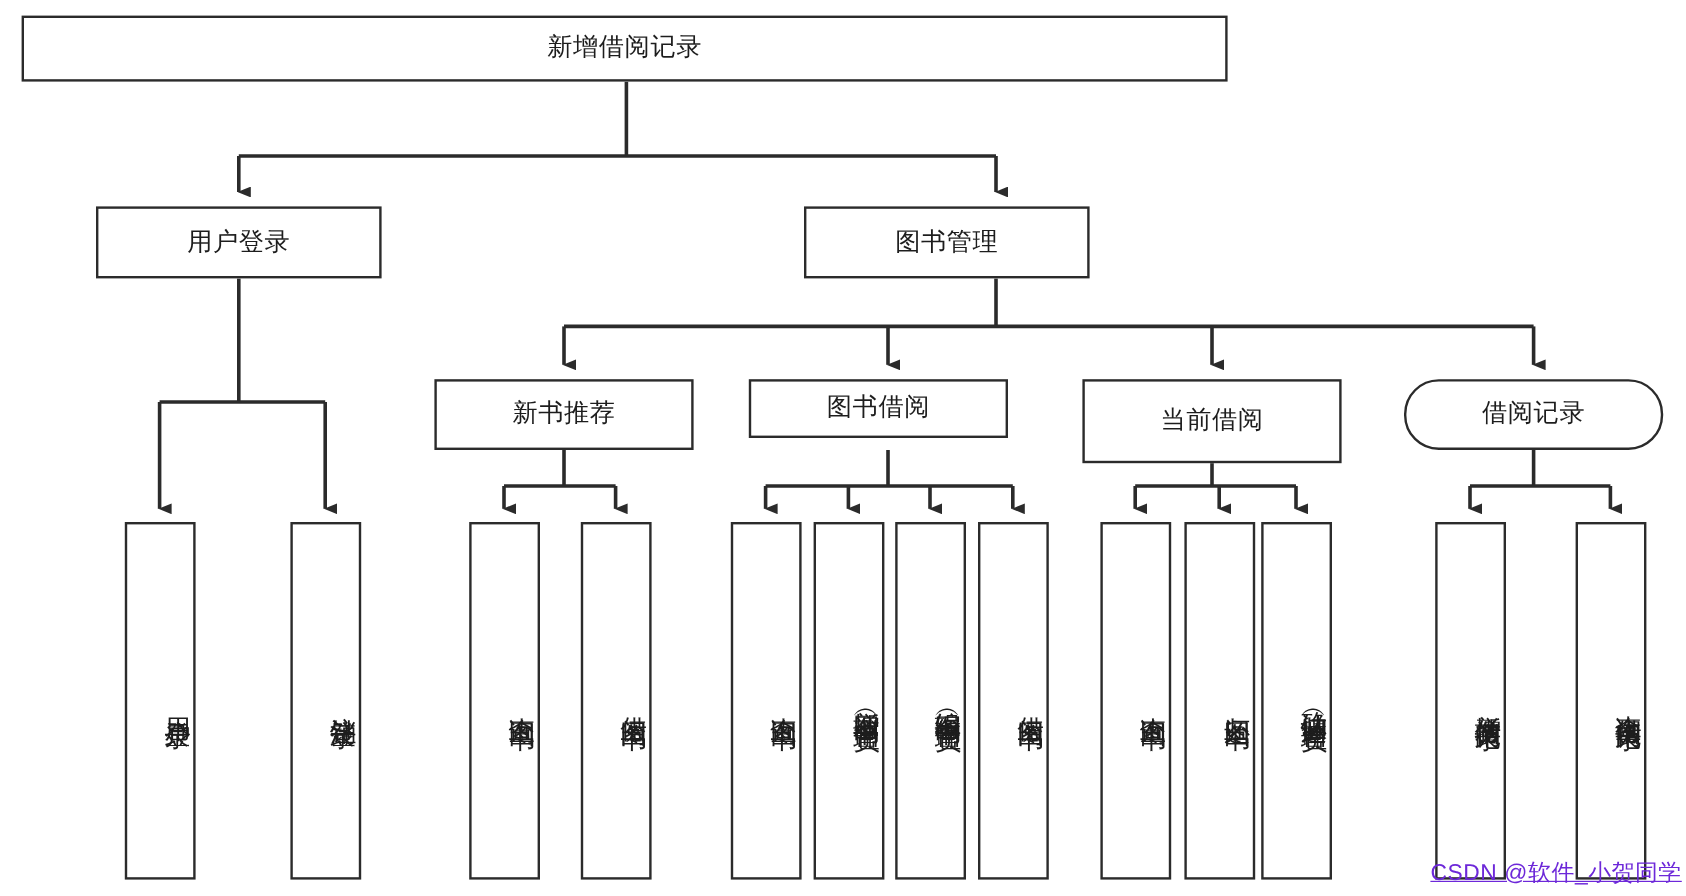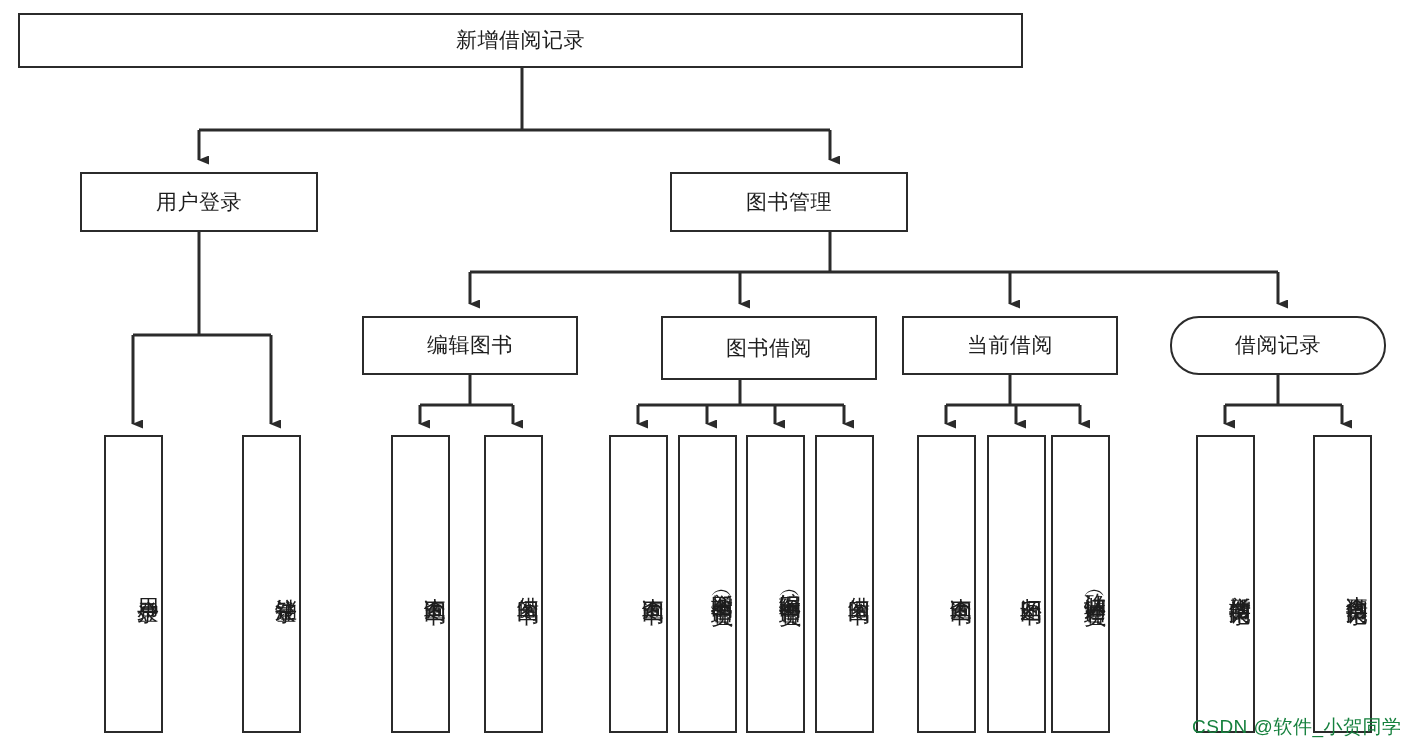--- a/index.html
+++ b/index.html
@@ -59,24 +59,25 @@
     padding-bottom: 6px;
     align-items: flex-start;
     justify-content: center;
   }
   .node-v > span {
     display: block;
   }
   .watermark {
     position: absolute;
     font-size: 19px;
-    color: #15803d;
+    color: #6d28d9;
     white-space: nowrap;
     letter-spacing: 0.5px;
     font-family: "Liberation Sans", "DejaVu Sans", sans-serif;
+    text-decoration: underline;
   }
 </style>
 </head>
 <body>
 
 <div id="diagram-root">
 
   <svg id="connector-layer" viewBox="0 0 1405 747" width="1405" height="747" xmlns="http://www.w3.org/2000/svg">
     <defs>
       <marker id="arrowhead" markerWidth="9" markerHeight="11" refX="4.5" refY="10" orient="auto" markerUnits="userSpaceOnUse">
@@ -132,26 +133,26 @@
   </div>
 
   <div class="node node-h" style="left:80px; top:172px; width:238px; height:60px;">
     <span>用户登录</span>
   </div>
   <div class="node node-h" style="left:670px; top:172px; width:238px; height:60px;">
     <span>图书管理</span>
   </div>
 
   <div class="node node-h" style="left:362px; top:316px; width:216px; height:59px;">
-    <span>编辑图书</span>
-  </div>
-  <div class="node node-h" style="left:661px; top:316px; width:216px; height:64px;">
+    <span>新书推荐</span>
+  </div>
+  <div class="node node-h" style="left:624px; top:316px; width:216px; height:49px;">
     <span>图书借阅</span>
   </div>
-  <div class="node node-h" style="left:902px; top:316px; width:216px; height:59px;">
+  <div class="node node-h" style="left:902px; top:316px; width:216px; height:70px;">
     <span>当前借阅</span>
   </div>
   <div class="node node-h" style="left:1170px; top:316px; width:216px; height:59px;border-radius:29px;">
     <span>借阅记录</span>
   </div>
 
   <div class="node node-v" style="left:104px; top:435px; width:59px; height:298px;">
     <span>用户登录</span>
   </div>
   <div class="node node-v" style="left:242px; top:435px; width:59px; height:298px;">

